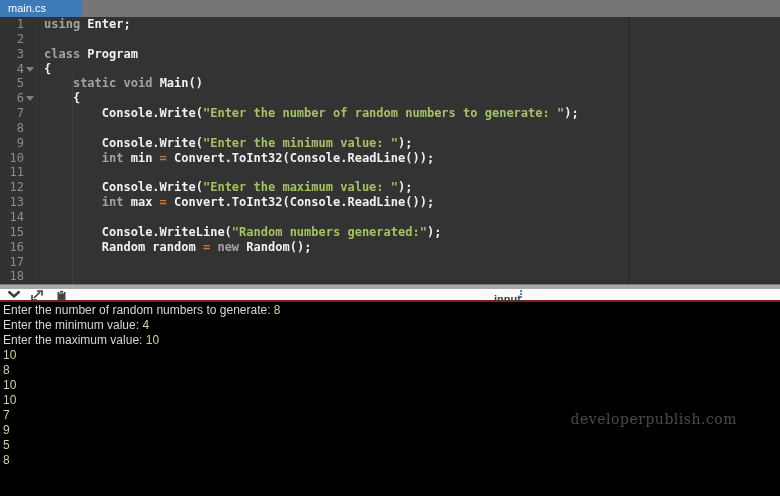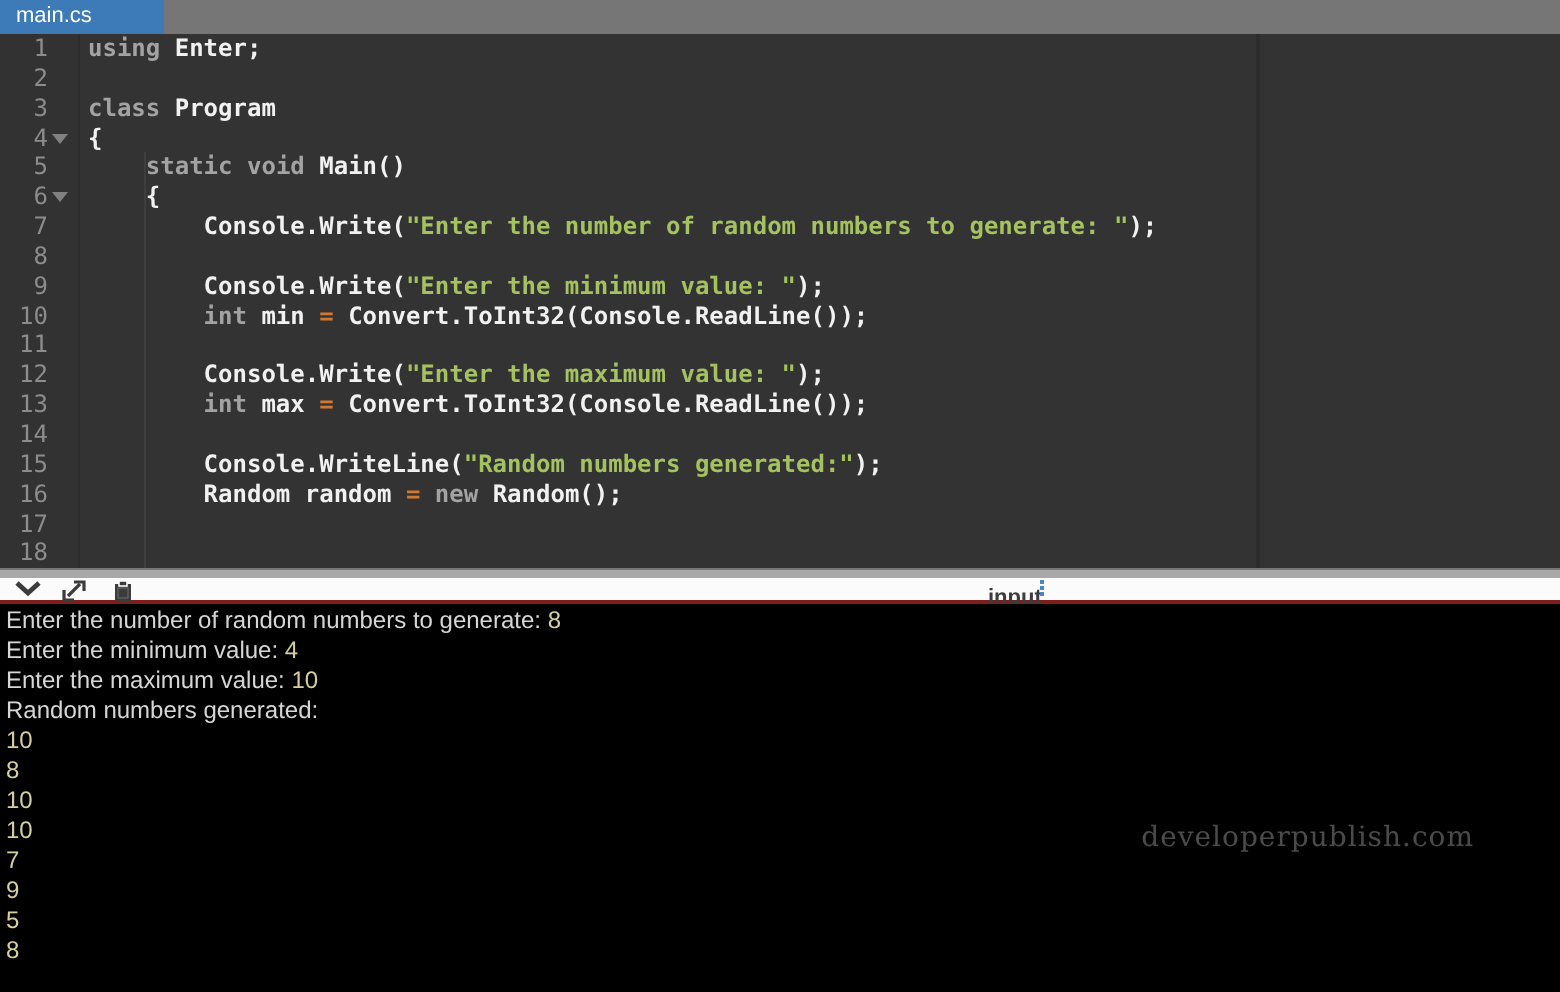--- a/index.html
+++ b/index.html
@@ -133,21 +133,20 @@
     <div class="input-tab">
       <span class="input-tab-label">input</span>
     </div>
     <div class="input-caret"></div>
   </div>
 
   <div class="console">
       <div class="console-line"><span class="con-text">Enter the number of random numbers to generate: </span><span class="con-num">8</span></div>
       <div class="console-line"><span class="con-text">Enter the minimum value: </span><span class="con-num">4</span></div>
       <div class="console-line"><span class="con-text">Enter the maximum value: </span><span class="con-num">10</span></div>
-      <div class="console-line"><span class="con-text">Random numbers generated:</span></div>
       <div class="console-line"><span class="con-num">10</span></div>
       <div class="console-line"><span class="con-num">8</span></div>
       <div class="console-line"><span class="con-num">10</span></div>
       <div class="console-line"><span class="con-num">10</span></div>
       <div class="console-line"><span class="con-num">7</span></div>
       <div class="console-line"><span class="con-num">9</span></div>
       <div class="console-line"><span class="con-num">5</span></div>
       <div class="console-line"><span class="con-num">8</span></div>
     </div>
 

